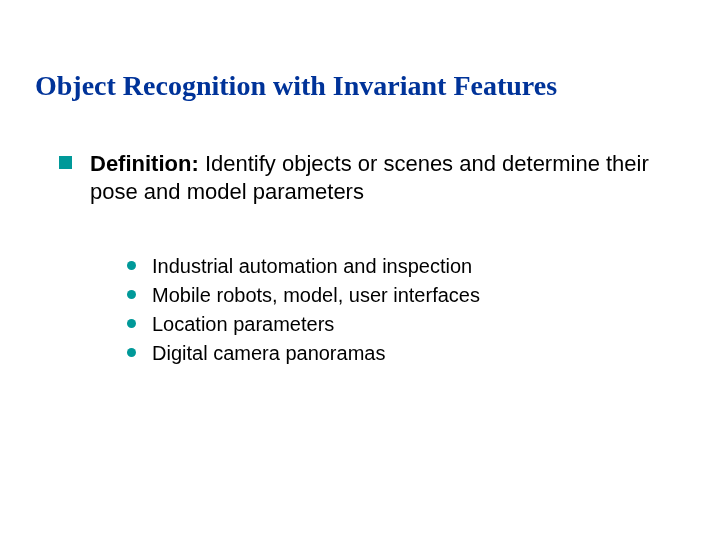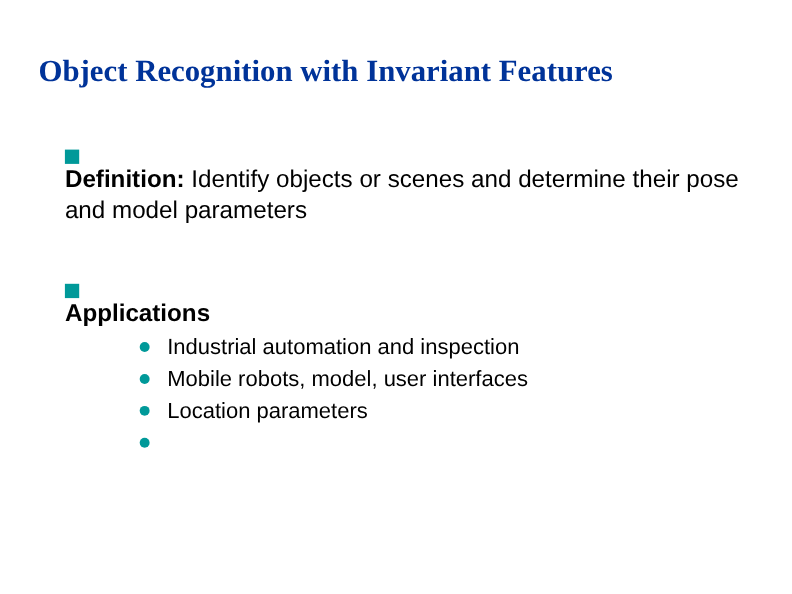--- a/index.html
+++ b/index.html
@@ -18,29 +18,29 @@
     .slide {
       padding: 50px 35px 30px 35px;
     }
     .title {
       font-family: "Times New Roman", Times, serif;
       font-size: 28px;
       font-weight: bold;
       color: #003399;
       margin-bottom: 48px;
       margin-left: 0;
+      margin-top: 20px;
     }
     .top-level {
       margin-left: 24px;
     }
     .bullet-row {
       display: flex;
       align-items: flex-start;
       margin-bottom: 4px;
-      flex-direction: column;
     }
     .square-bullet {
       width: 13px;
       height: 13px;
       background: #009999;
       flex-shrink: 0;
       margin-top: 6px;
       margin-right: 18px;
     }
     .bullet-text {
@@ -88,38 +88,33 @@
   <div class="top-level">
     <div class="bullet-row">
       <div class="square-bullet"></div>
       <div class="bullet-text">
         <span class="bold">Definition:</span><span> Identify objects or scenes and determine their pose and model parameters</span>
       </div>
     </div>
 
     <div class="spacer-lg"></div>
 
-    <div class="bullet-row">
-      <div class="square-bullet"></div>
-      <div class="bullet-text">
-        <span class="bold">Applications</span>
-      </div>
-    </div>
 
     <div class="sub-level">
       <div class="sub-bullet-row">
         <div class="round-bullet"></div>
         <div class="sub-bullet-text">Industrial automation and inspection</div>
       </div>
       <div class="sub-bullet-row">
         <div class="round-bullet"></div>
         <div class="sub-bullet-text">Mobile robots, model, user interfaces</div>
       </div>
       <div class="sub-bullet-row">
         <div class="round-bullet"></div>
         <div class="sub-bullet-text">Location parameters</div>
       </div>
       <div class="sub-bullet-row">
         <div class="round-bullet"></div>
+        <div class="sub-bullet-text">Digital camera panoramas</div>
       </div>
     </div>
   </div>
 </div>
 
 </body></html>

